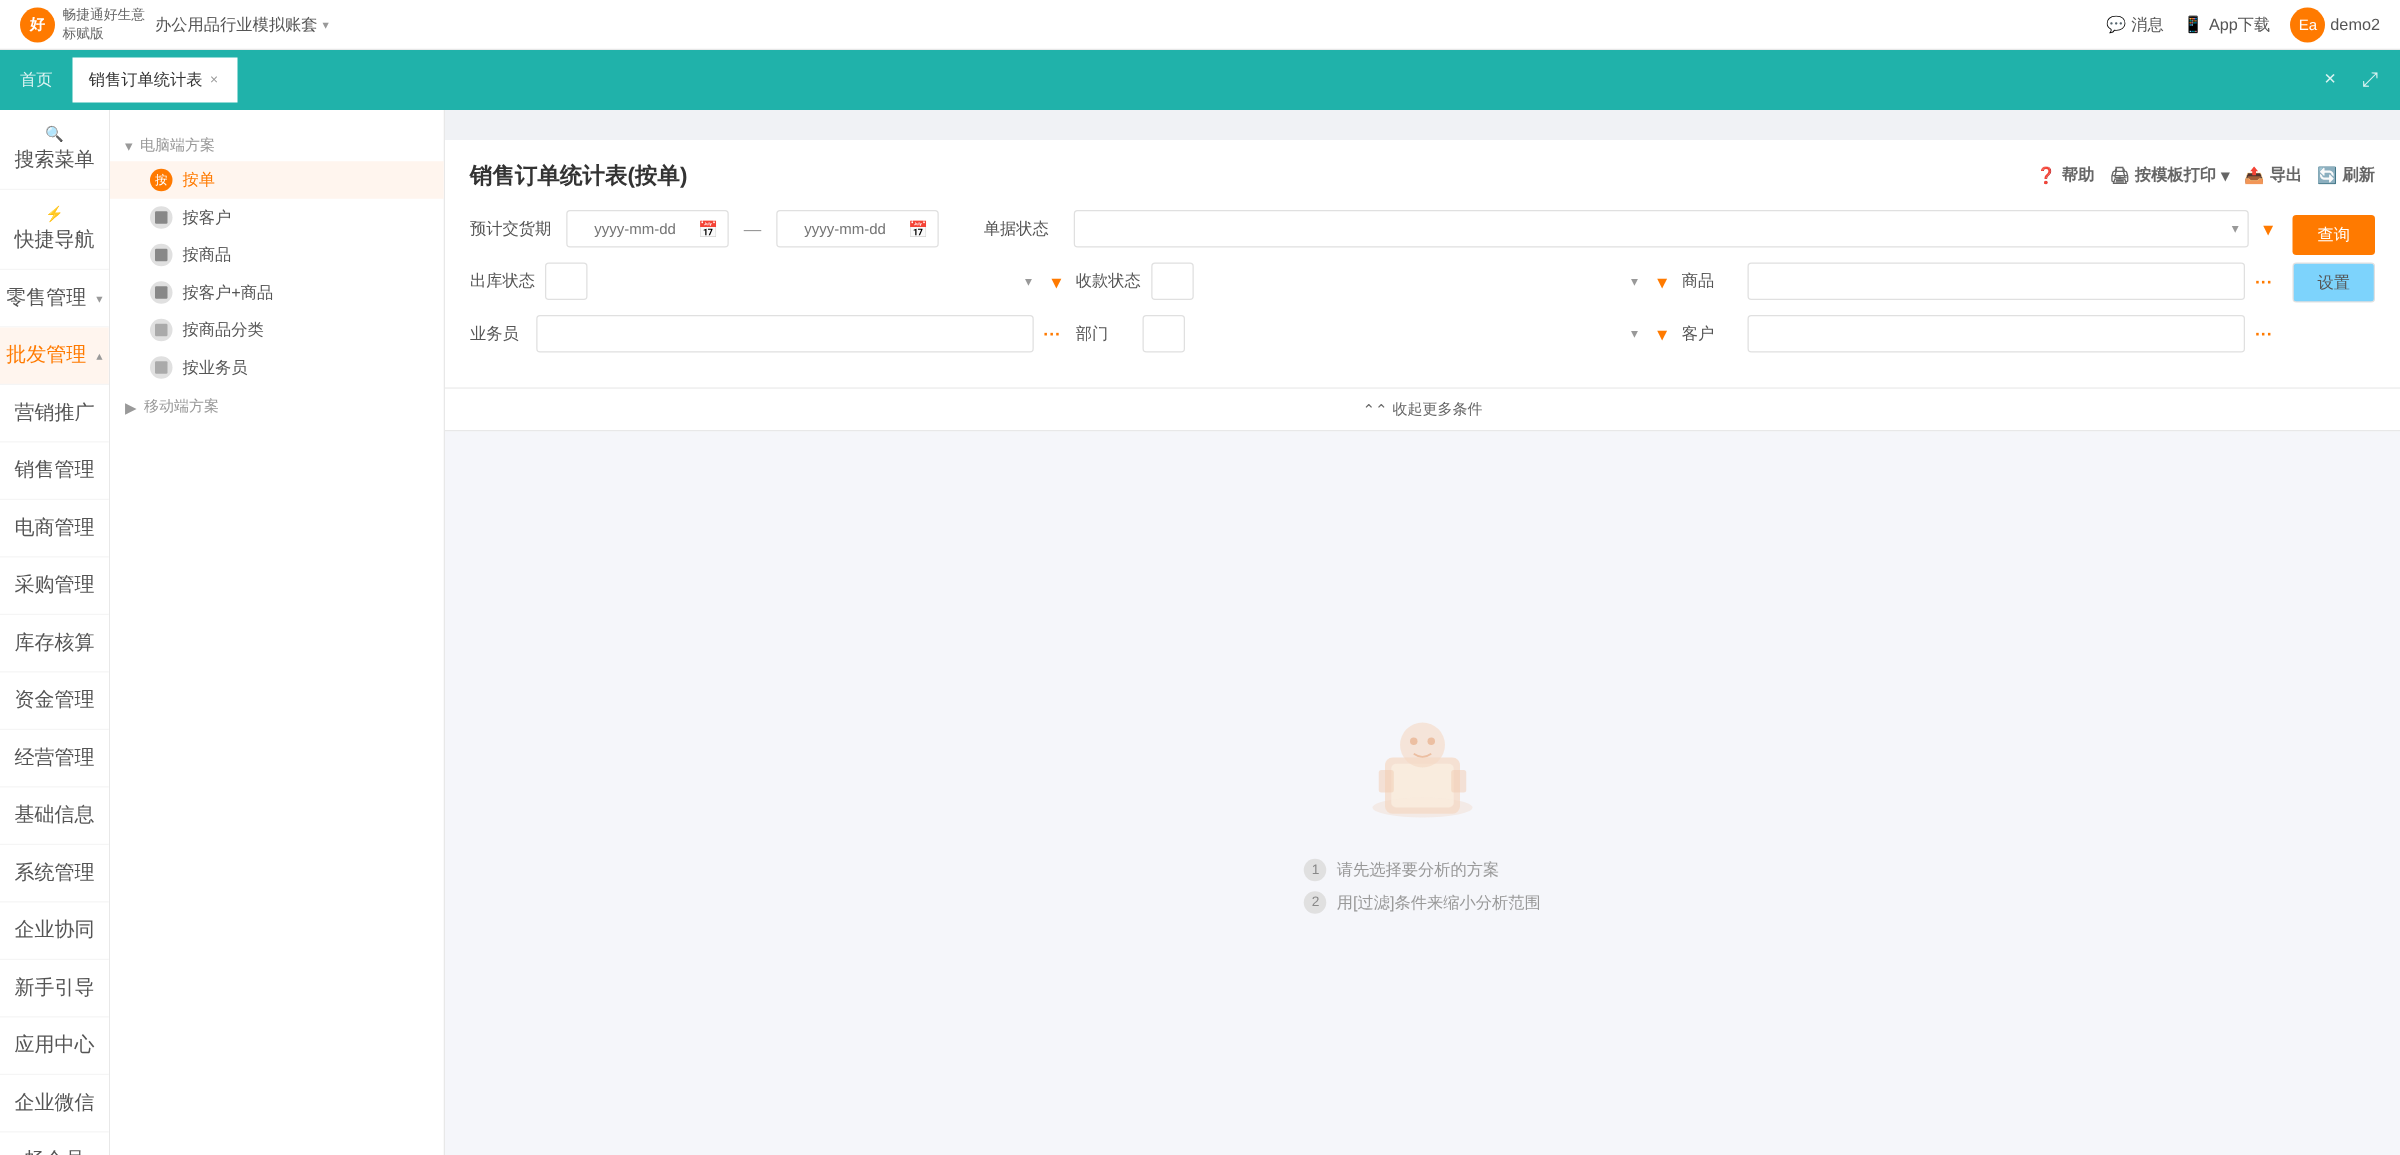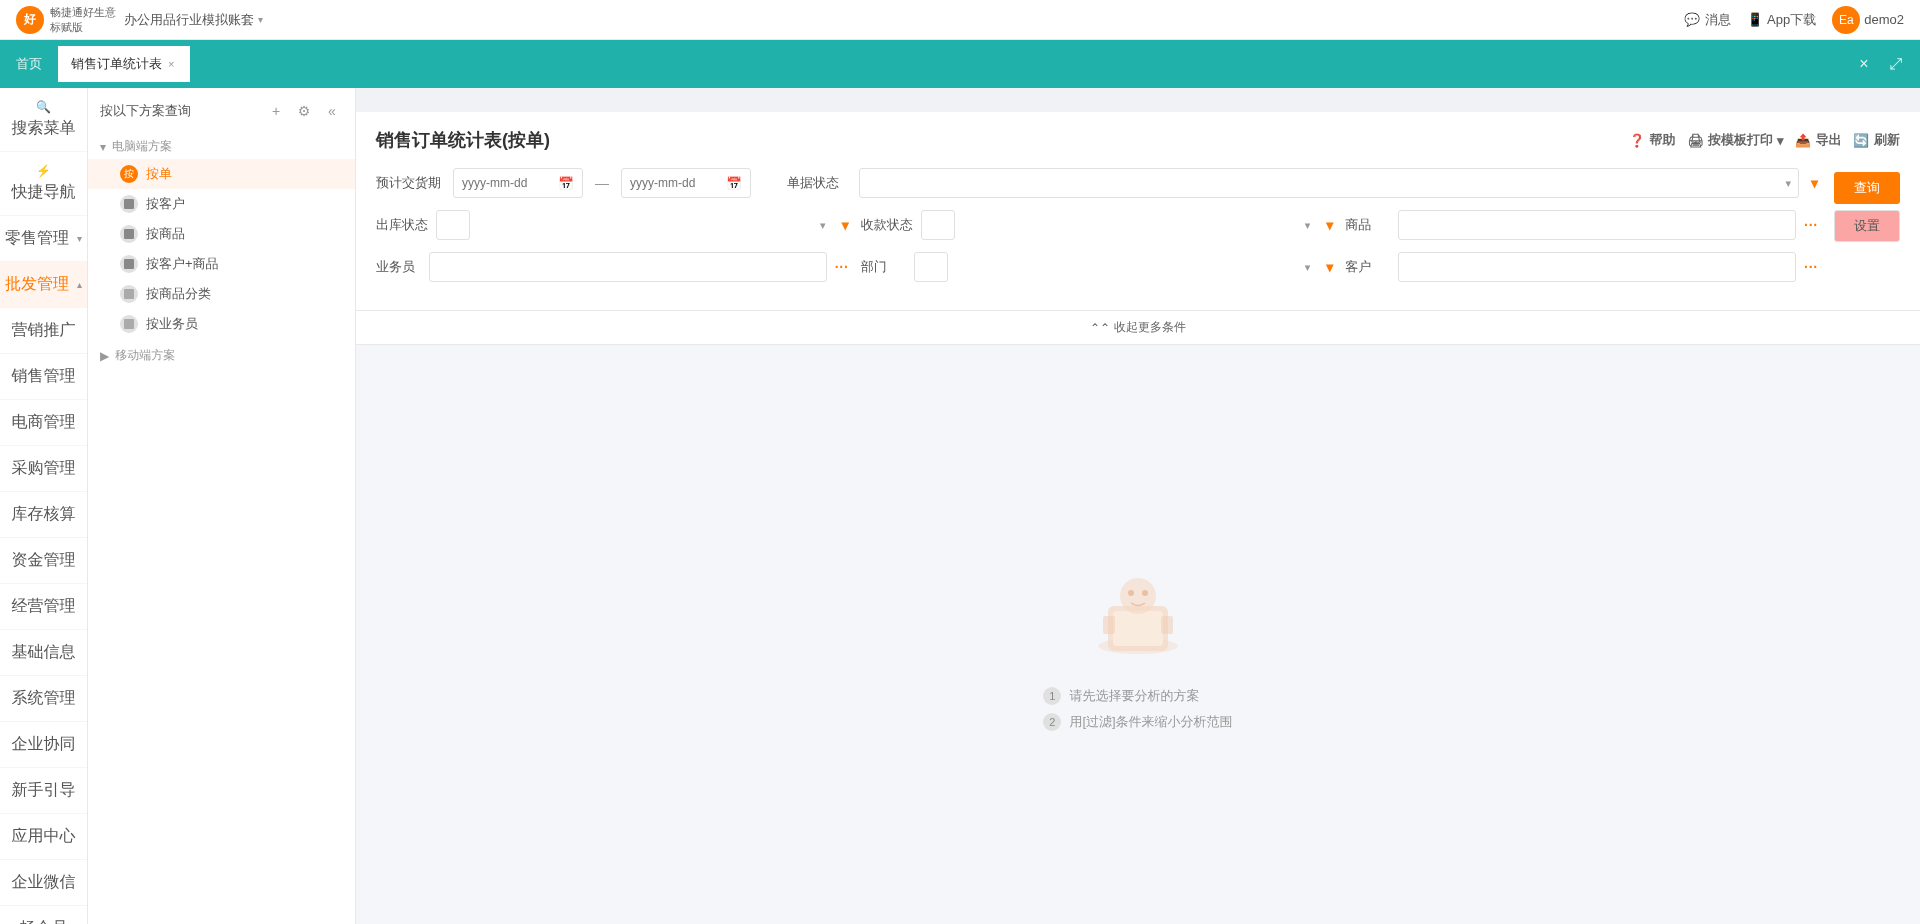--- a/index.html
+++ b/index.html
@@ -356,20 +356,21 @@
     }
     .date-input-wrapper input {
       height: 30px;
       border: 1px solid #e0e0e0;
       border-radius: 3px;
       padding: 0 28px 0 8px;
       font-size: 12px;
       color: #000000;
       width: 130px;
       outline: none;
+      text-align: center;
     }
     .date-icon {
       position: absolute;
       right: 8px;
       color: #ff7a00;
       font-size: 13px;
       pointer-events: none;
     }
     .dash-separator { color: #999; font-size: 14px; }
     .more-dots {
@@ -428,21 +429,21 @@
       color: white;
       border: none;
       border-radius: 3px;
       font-size: 13px;
       cursor: pointer;
       white-space: nowrap;
     }
     .setting-btn {
       height: 32px;
       padding: 0 16px;
-      background: #fca5a5;
+      background: #7dd3fc;
       color: #555;
       border: 1px solid #e0e0e0;
       border-radius: 3px;
       font-size: 13px;
       cursor: pointer;
     }
     .btn-group-vertical {
       display: flex;
       flex-direction: column;
       gap: 6px;
@@ -593,28 +594,20 @@
       <span class="sidebar-label">企业微信</span>
     </div>
     <div class="sidebar-item">
       <span class="sidebar-label">畅会员</span>
     </div>
   </div>
 
   <div class="content-area">
 
     <div class="left-panel">
-      <div class="left-panel-header">
-        <span class="left-panel-title">按以下方案查询</span>
-        <div class="left-panel-actions">
-          <div class="icon-btn">+</div>
-          <div class="icon-btn">⚙</div>
-          <div class="icon-btn">«</div>
-        </div>
-      </div>
 
       <div class="tree-category">
         <span>▾</span>
         <span>电脑端方案</span>
       </div>
 
       <div class="tree-item tree-indent selected">
         <div class="tree-icon">按</div>
         <span>按单</span>
       </div>

